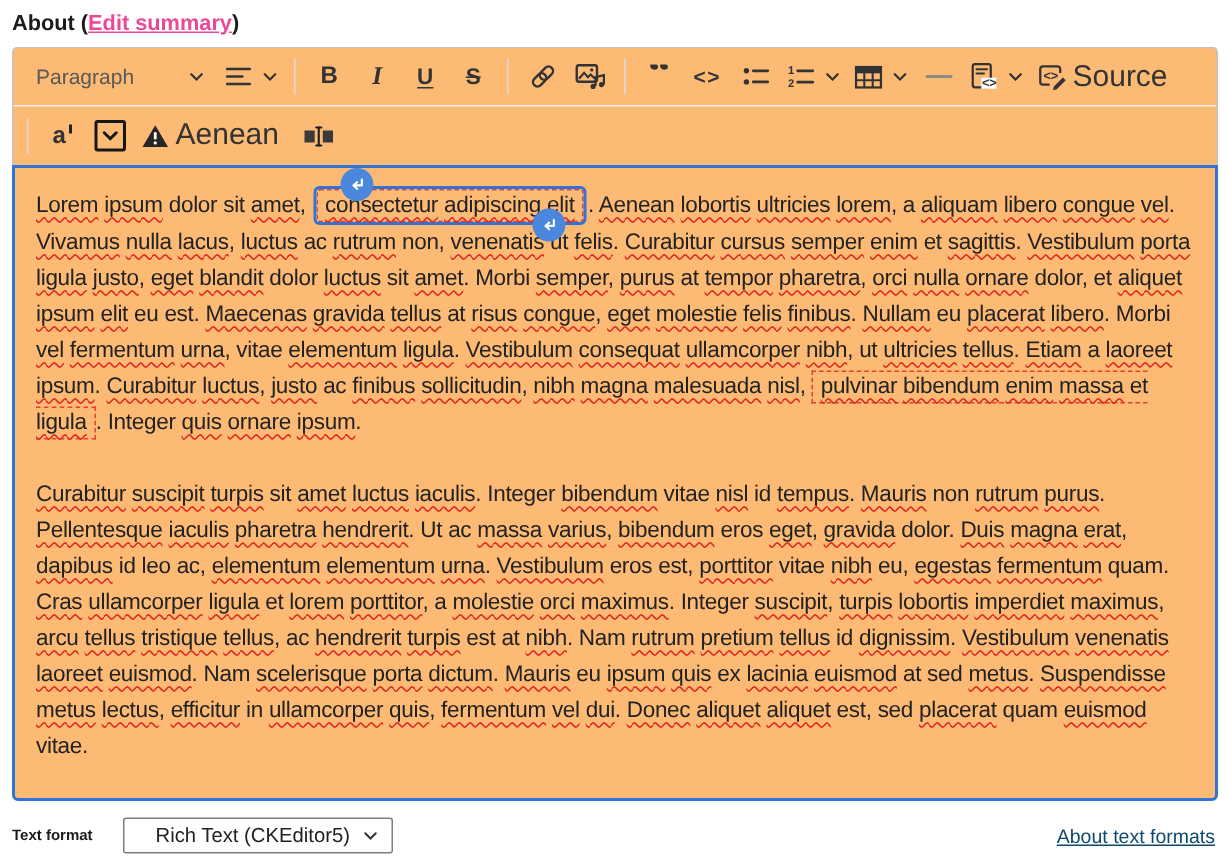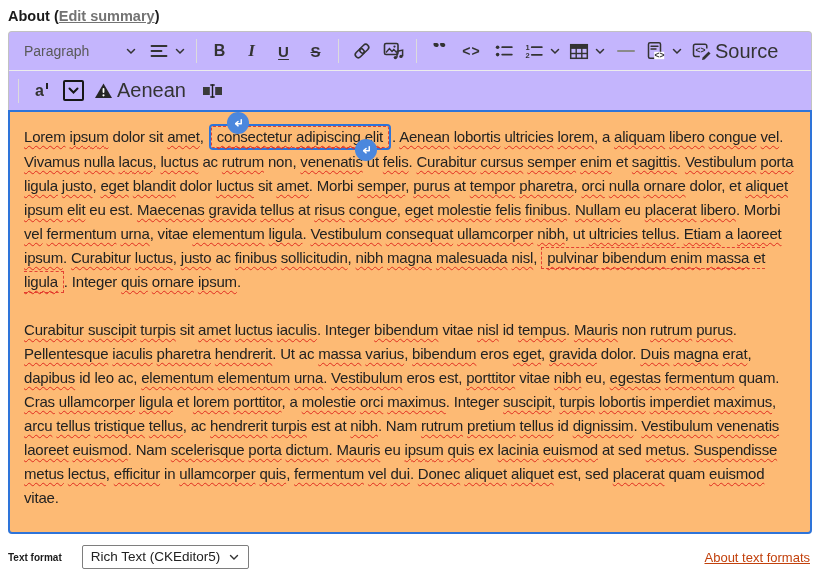--- a/index.html
+++ b/index.html
@@ -6,27 +6,27 @@
   html,body { margin:0; padding:0; }
   body {
     width:818px; height:574px; overflow:hidden;
     background:#fff; font-family:"Liberation Sans", sans-serif;
     color:#1b1b1b;
   }
   .wrap { padding:6px 6px 0 8px; }
 
   
   .field-label { font-size:14.5px; font-weight:bold; margin:2px 0 7px 0; }
-  .field-label a { color:#737373; text-decoration:underline; font-weight:bold; cursor:pointer; }
+  .field-label a { color:#ec4899; text-decoration:underline; font-weight:bold; cursor:pointer; }
 
   
   .editor { border-radius:4px; }
   .toolbar {
     border:1px solid #c2c2c2; border-bottom:none;
-    border-radius:4px 4px 0 0; background:#c4b5fd;
+    border-radius:4px 4px 0 0; background:#fdba74;
   }
   .tb-row { display:flex; align-items:center; height:39px; padding:0 7px; gap:1px; }
   .tb-row.first { border-bottom:1px solid #ececec; }
   .tb-btn {
     display:inline-flex; align-items:center; justify-content:center;
     min-width:31px; height:30px; padding:0 4px; border:none; background:transparent;
     border-radius:3px; cursor:pointer; color:#333; font-family:"Liberation Sans",sans-serif;
     gap:4px; font-size:14px;
   }
   .tb-btn svg { display:block; }
@@ -71,23 +71,23 @@
   }
   .handle.top { top:-14px; left:16px; }
   .handle.bottom { bottom:-13px; right:12px; }
 
   
   .footer { display:flex; align-items:center; margin-top:11px; padding:0 2px 0 0; }
   .fmt-label { font-size:10px; font-weight:bold; margin-right:20px; }
   .fmt-select {
     display:inline-flex; align-items:center; gap:9px;
     border:1px solid #7e7e7e; border-radius:2px; background:#fff;
-    padding:3px 9px 4px 8px; font-size:13.5px; color:#222; cursor:pointer;
-  }
-  .about-link { margin-left:auto; font-size:13px; color:#c2410c; text-decoration:underline; cursor:pointer; }
+    padding:3px 9px 4px 21px; font-size:13.5px; color:#222; cursor:pointer;
+  }
+  .about-link { margin-left:auto; font-size:13px; color:#0c4a6e; text-decoration:underline; cursor:pointer; }
 </style>
 </head>
 <body>
 
 <div class="wrap">
 
   <div class="field-label"><span>About (</span><a>Edit summary</a><span>)</span></div>
 
   <div class="editor">
     <div class="toolbar">

